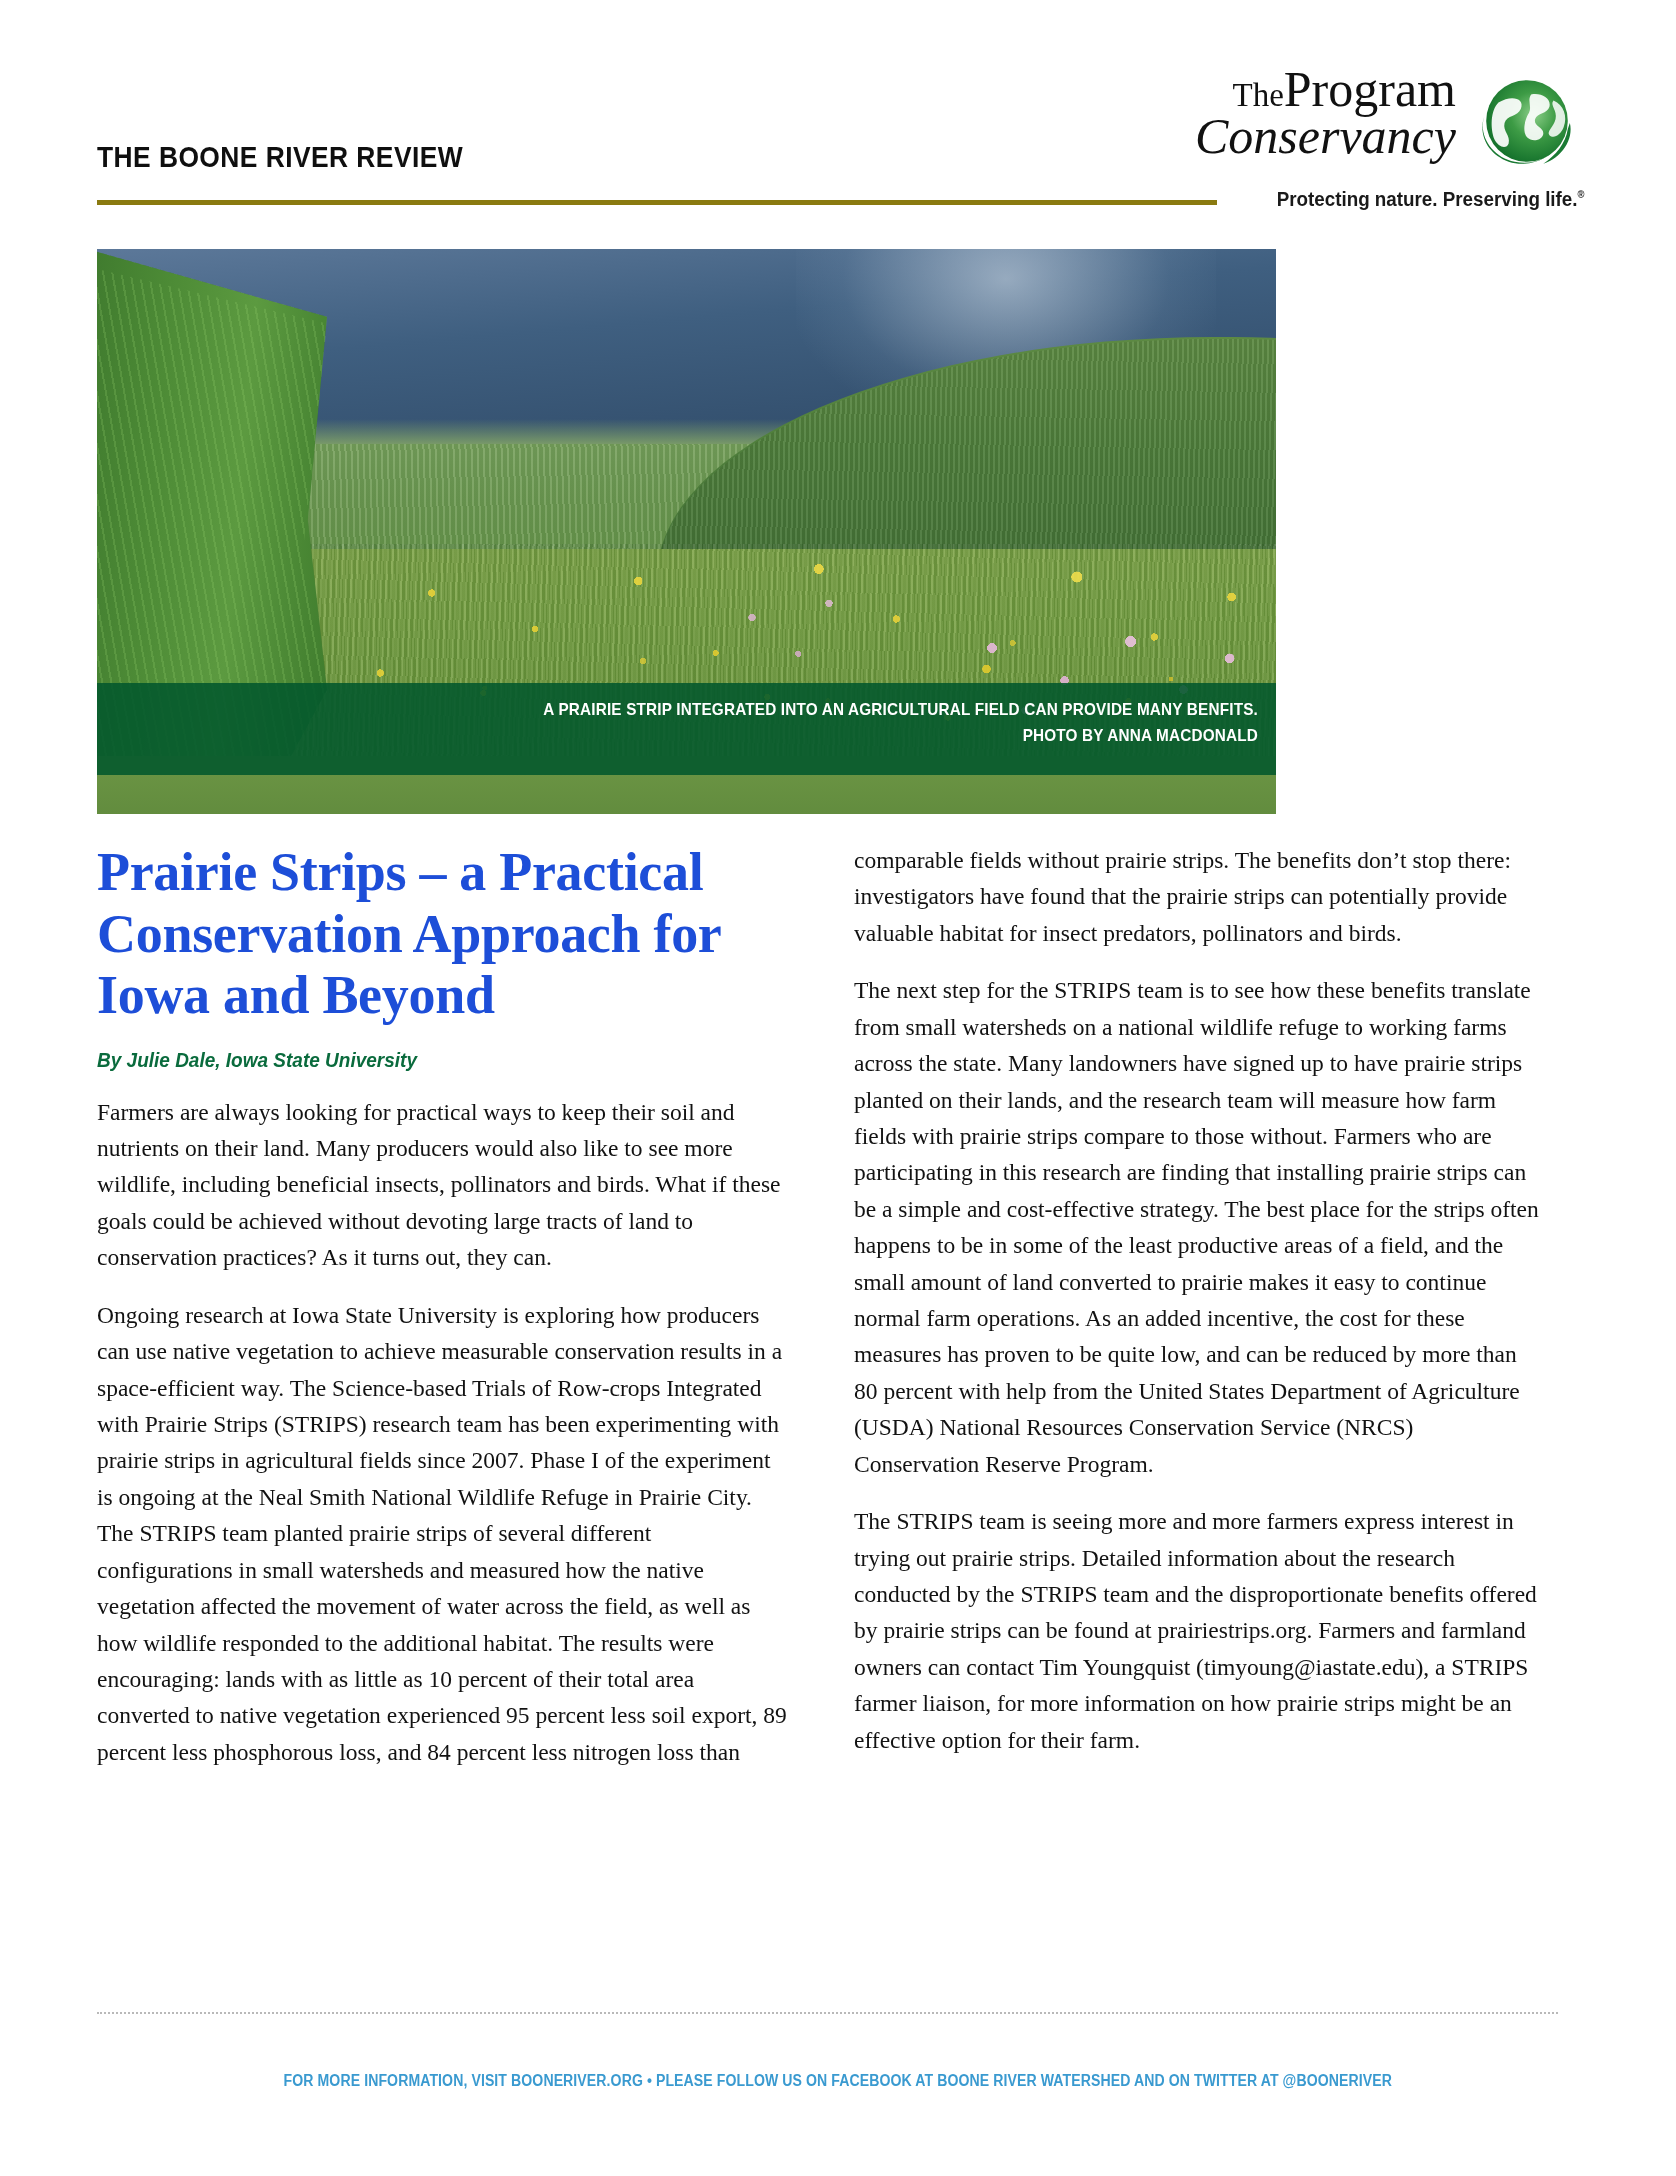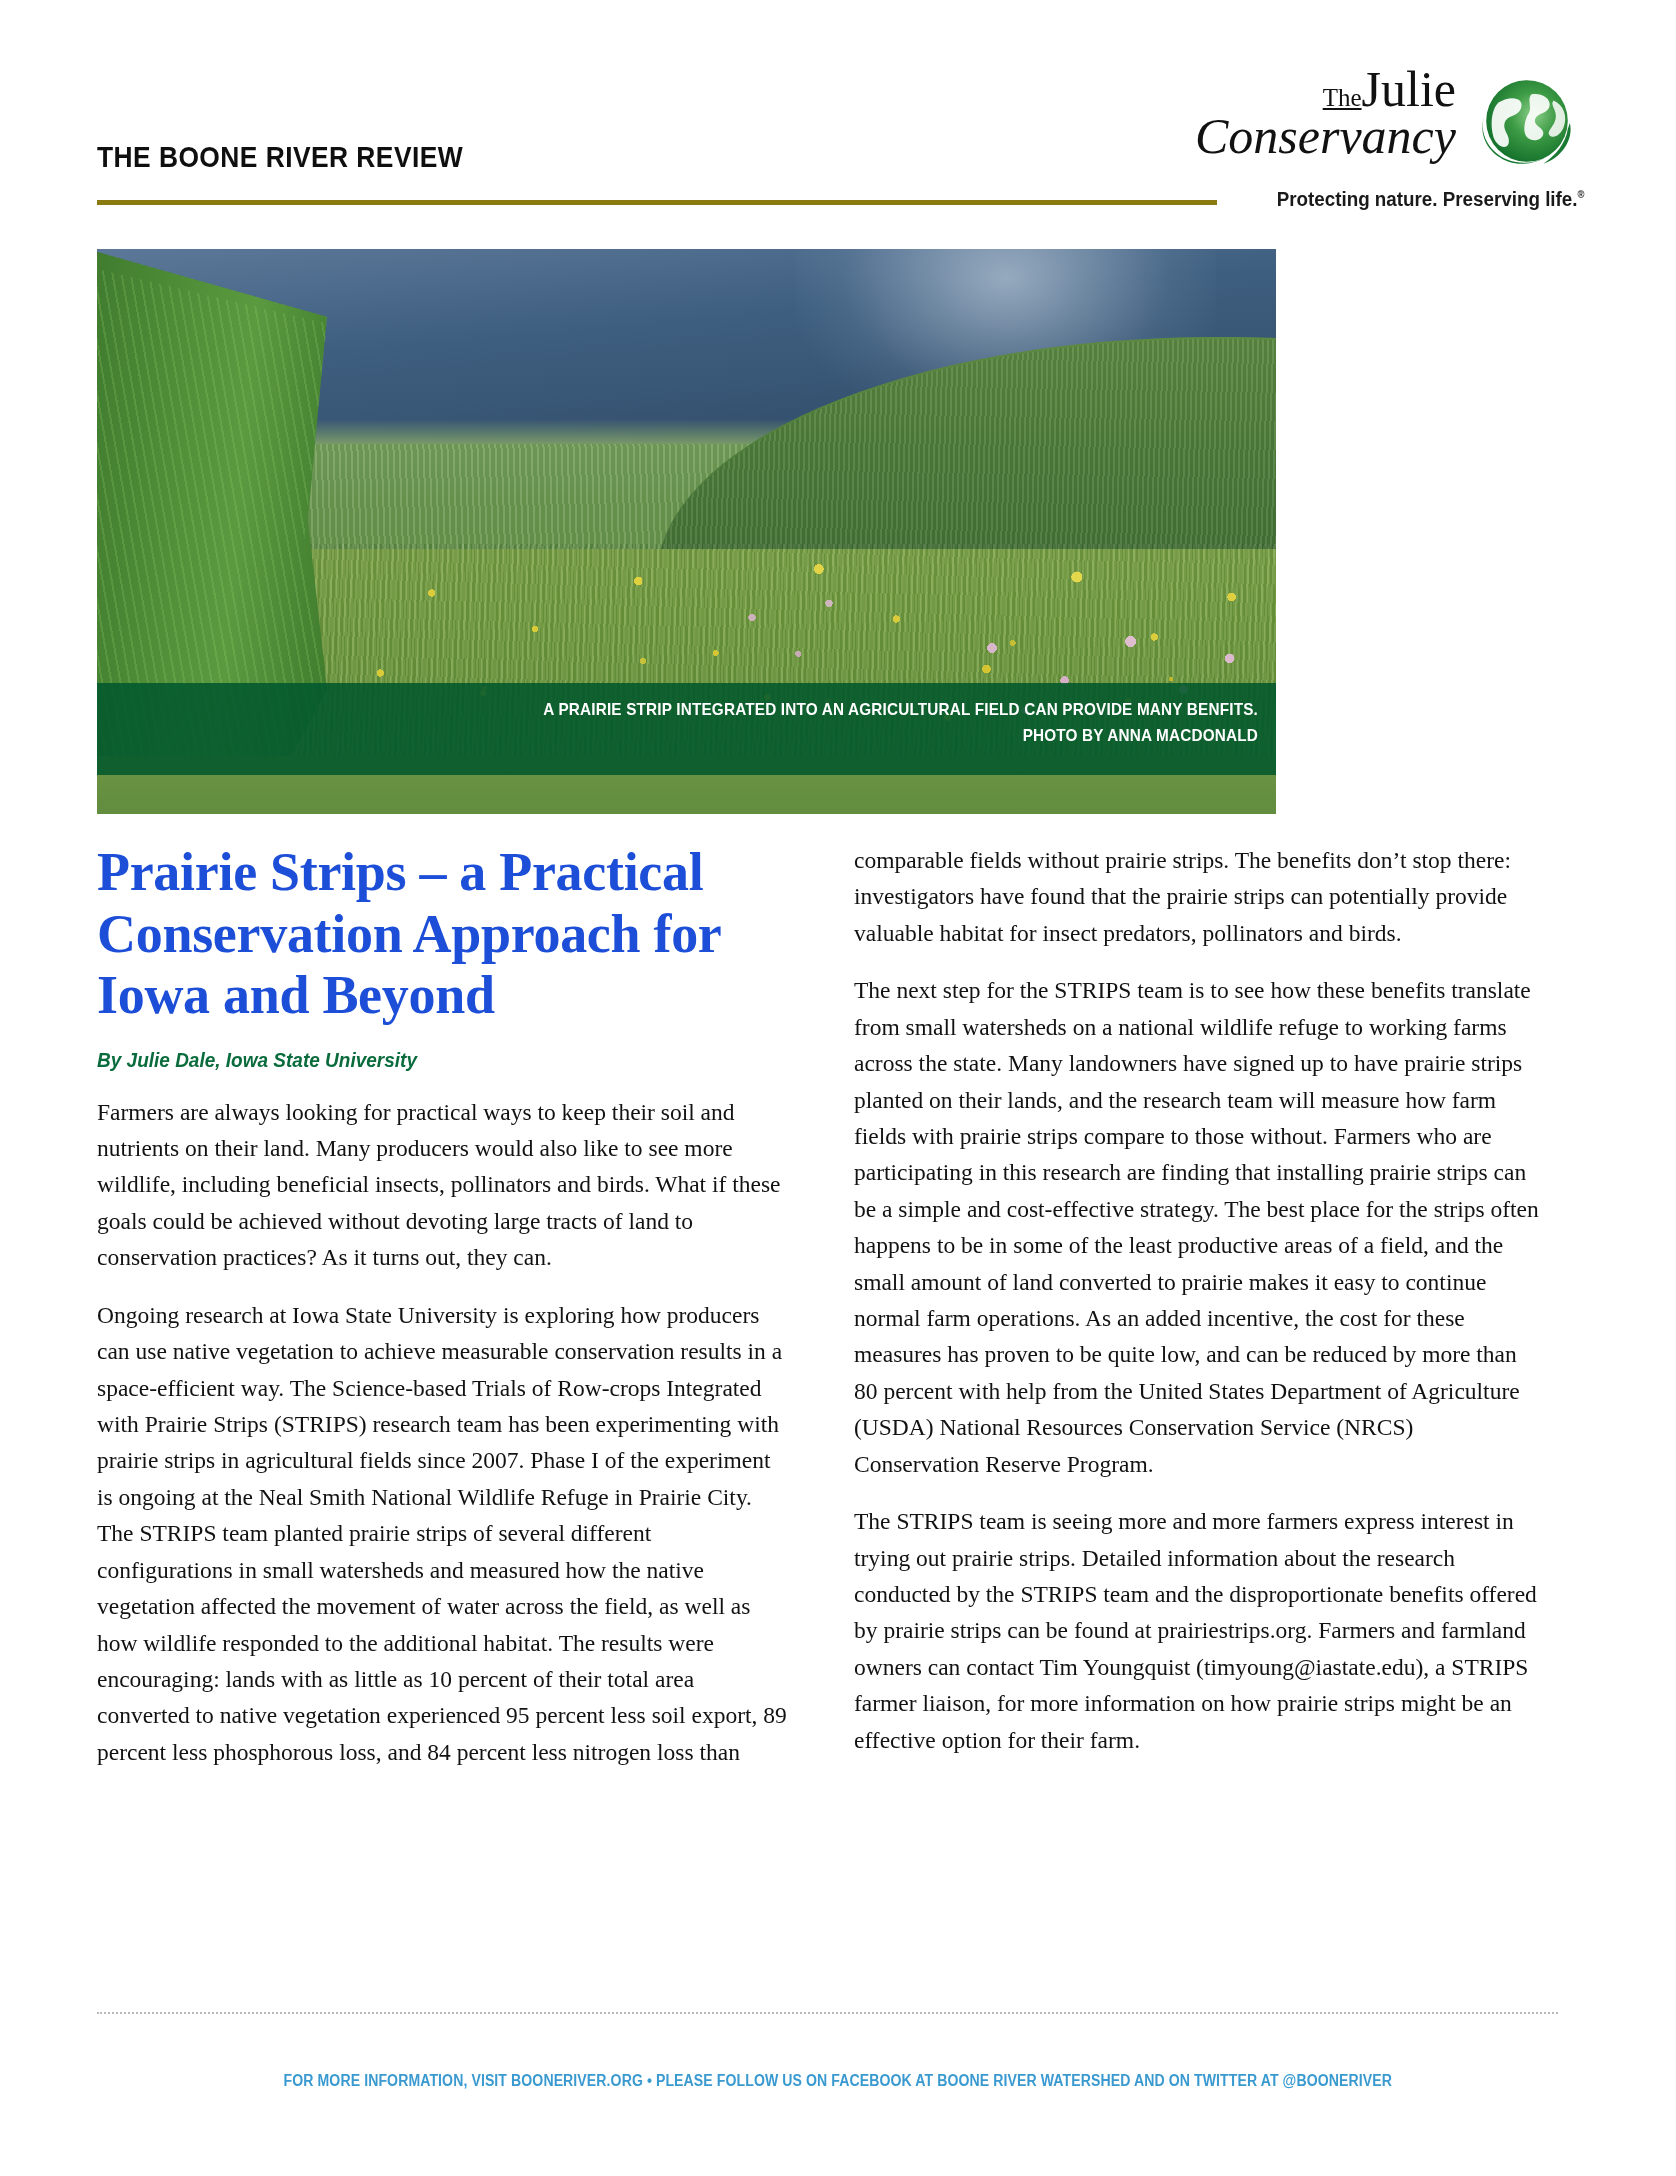--- a/index.html
+++ b/index.html
@@ -51,21 +51,21 @@
     top: 4px;
     text-align: right;
     font-family: "Liberation Serif", serif;
     color: #111111;
     line-height: 0.94;
   }
   .logo-line1 {
     font-size: 50px;
     white-space: nowrap;
   }
-  .logo-line1 .sm { font-size: 25px; text-decoration: underline; }
+  .logo-line1 .sm { font-size: 33px; }
   .logo-line2 {
     font-size: 50px;
     white-space: nowrap;
     font-style: italic;
   }
   .globe {
     position: absolute;
     right: 6px;
     top: 10px;
     width: 102px;
@@ -341,21 +341,21 @@
 </style>
 </head>
 <body>
 
 <div class="page">
 
   <div class="masthead">THE BOONE RIVER REVIEW</div>
 
   <div class="logo-block">
     <div class="logo-words">
-      <div class="logo-line1"><span class="sm">The</span><span>Julie</span></div>
+      <div class="logo-line1"><span class="sm">The</span><span>Program</span></div>
       <div class="logo-line2">Conservancy</div>
     </div>
     <svg class="globe" viewBox="0 0 100 100">
       <defs>
         <radialGradient id="gg" cx="58%" cy="42%" r="62%">
           <stop offset="0%" stop-color="#8dd08a"></stop>
           <stop offset="45%" stop-color="#3d9b45"></stop>
           <stop offset="100%" stop-color="#13702b"></stop>
         </radialGradient>
       </defs>

